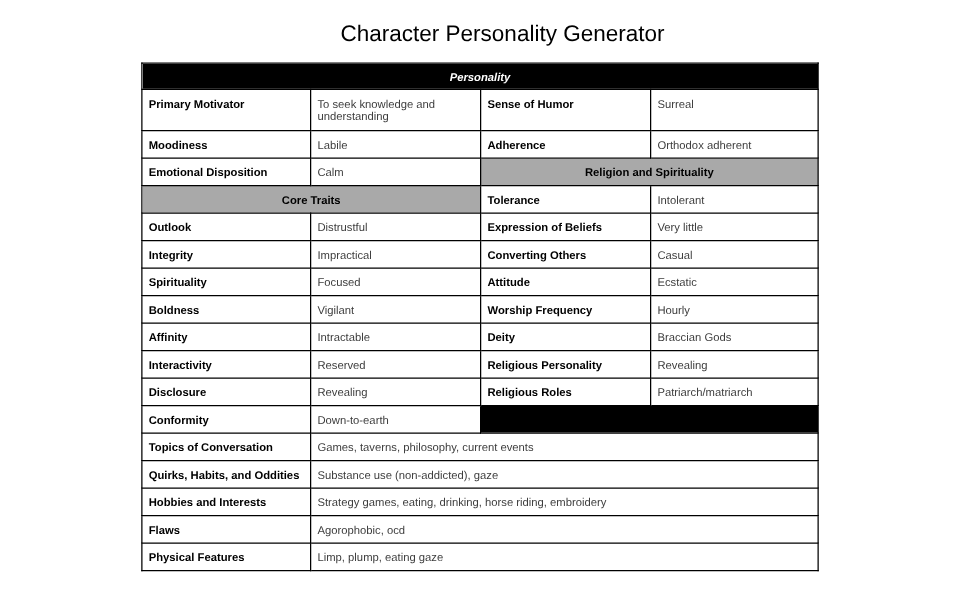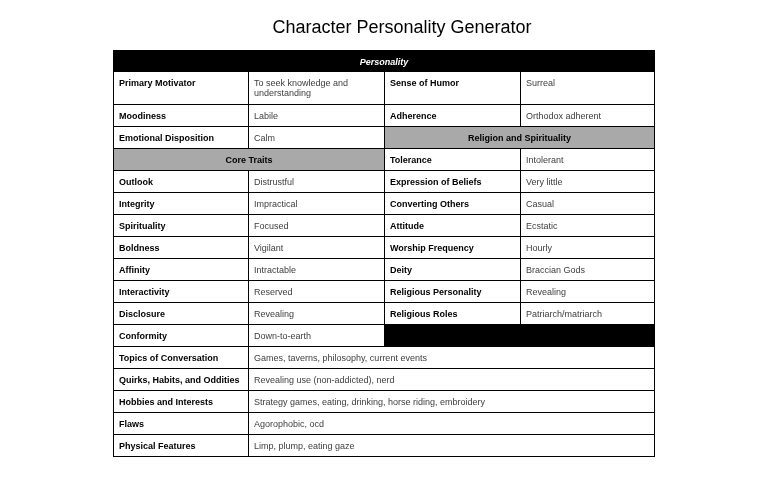--- a/index.html
+++ b/index.html
@@ -133,21 +133,21 @@
       <td class="lbl">Conformity</td>
       <td class="val">Down-to-earth</td>
       <td colspan="2" class="black-cell"></td>
     </tr>
     <tr class="r-std">
       <td class="lbl">Topics of Conversation</td>
       <td colspan="3" class="val">Games, taverns, philosophy, current events</td>
     </tr>
     <tr class="r-std">
       <td class="lbl">Quirks, Habits, and Oddities</td>
-      <td colspan="3" class="val">Revealing use (non-addicted), nerd</td>
+      <td colspan="3" class="val">Substance use (non-addicted), gaze</td>
     </tr>
     <tr class="r-std">
       <td class="lbl">Hobbies and Interests</td>
       <td colspan="3" class="val">Strategy games, eating, drinking, horse riding, embroidery</td>
     </tr>
     <tr class="r-std">
       <td class="lbl">Flaws</td>
       <td colspan="3" class="val">Agorophobic, ocd</td>
     </tr>
     <tr class="r-std">

